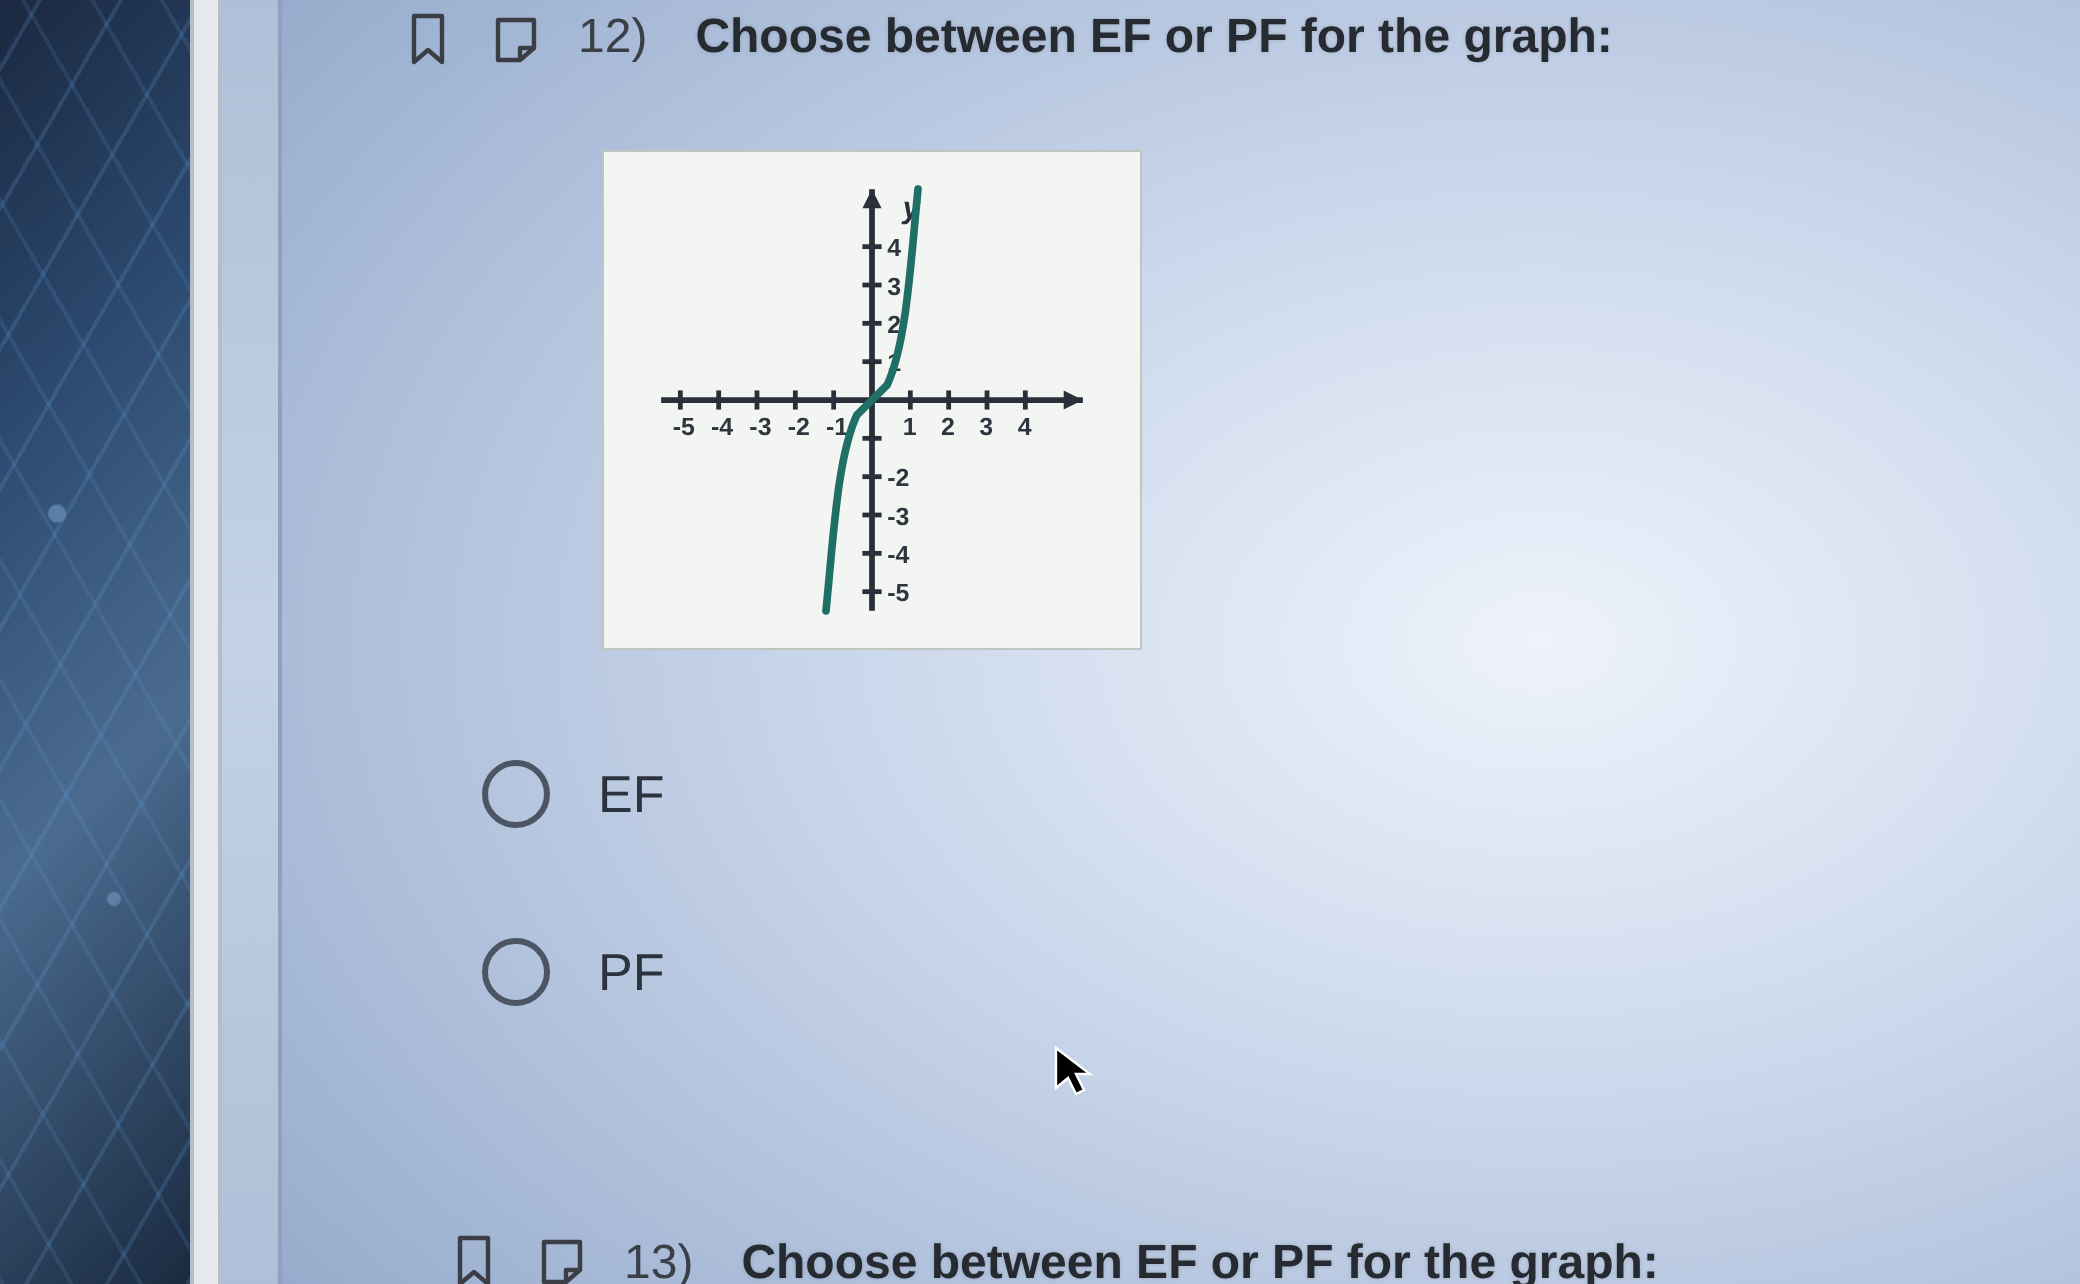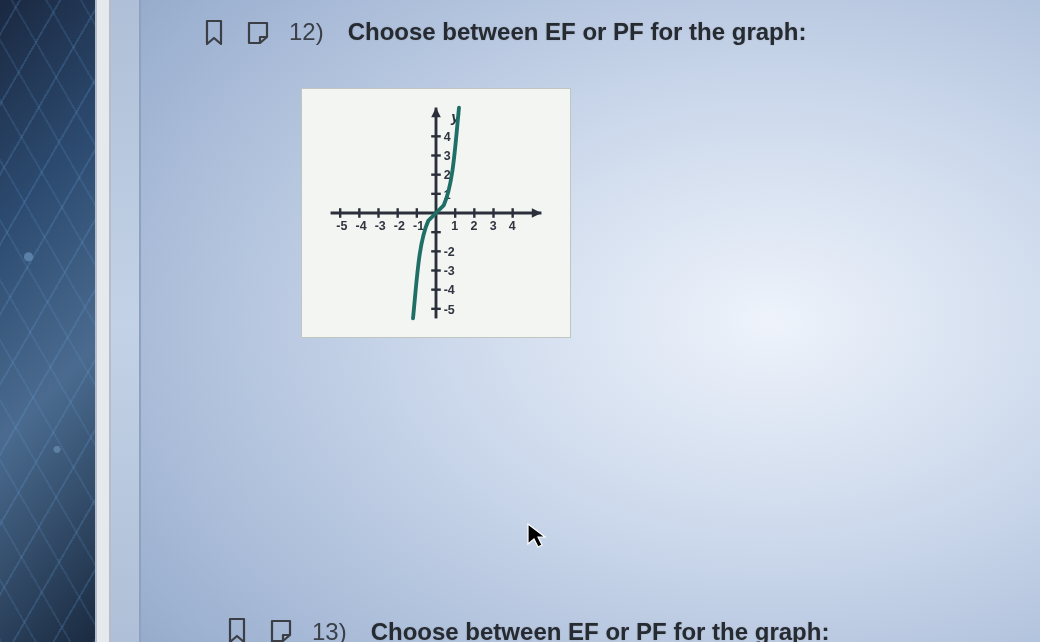--- a/index.html
+++ b/index.html
@@ -40,21 +40,21 @@
       height: 100%;
       background: linear-gradient(to bottom, #aebfd7 0%, #c3d2e6 50%, #aebfd7 100%);
       border-right: 2px solid #8fa2bd;
     }
     .content {
       flex: 1;
       height: 100%;
       background: radial-gradient(ellipse 900px 600px at 70% 50%, #eef3fb 0%, #c9d6ea 40%, #9fb3d2 80%, #8aa0c2 100%);
       position: relative;
       padding-left: 60px;
-      padding-top: 18px;
+      padding-top: 5px;
     }
     .q-row {
       display: flex;
       align-items: flex-start;
       gap: 18px;
     }
     .icon-slot { width: 26px; height: 30px; display: flex; align-items: center; justify-content: center; color: #3b3e44; }
     .q-number { font-size: 24px; color: #3a3f48; margin-right: 6px; }
     .q-text {
       font-size: 24px;
@@ -192,20 +192,30 @@
           <text x="8" y="65">-3</text>
         <text x="8" y="85">-4</text>
           <text x="8" y="105">-5</text>
       </g>
       <text x="16" y="-95" font-family="Arial" font-size="16" font-weight="700" font-style="italic" fill="#2a2f3a">y</text>
 
       <path d="M -24 110 C -20 70, -18 30, -8 8 C -3 3, 3 -3, 8 -8 C 18 -30, 20 -70, 24 -110" fill="none" stroke="#1f6f66" stroke-width="4" stroke-linecap="round"></path>
     </svg>
   </div>
 
+  <div class="options">
+    <div class="option-row">
+      <span class="radio-outline"></span>
+      <span class="option-label">EF</span>
+    </div>
+    <div class="option-row">
+      <span class="radio-outline"></span>
+      <span class="option-label">PF</span>
+    </div>
+  </div>
 
   <svg class="cursor" viewBox="0 0 22 28">
     <path d="M2 2 L2 22 L8 17 L12 25 L16 23 L12 15 L19 15 Z" fill="#000" stroke="#fff" stroke-width="1.2"></path>
   </svg>
 
   <div class="bottom-q">
     <span class="icon-slot">
       <svg width="22" height="28" viewBox="0 0 22 28">
         <path d="M4 2 H18 V25 L11 19 L4 25 Z" fill="none" stroke="#3b3e44" stroke-width="2.2" stroke-linejoin="round"></path>
       </svg>

